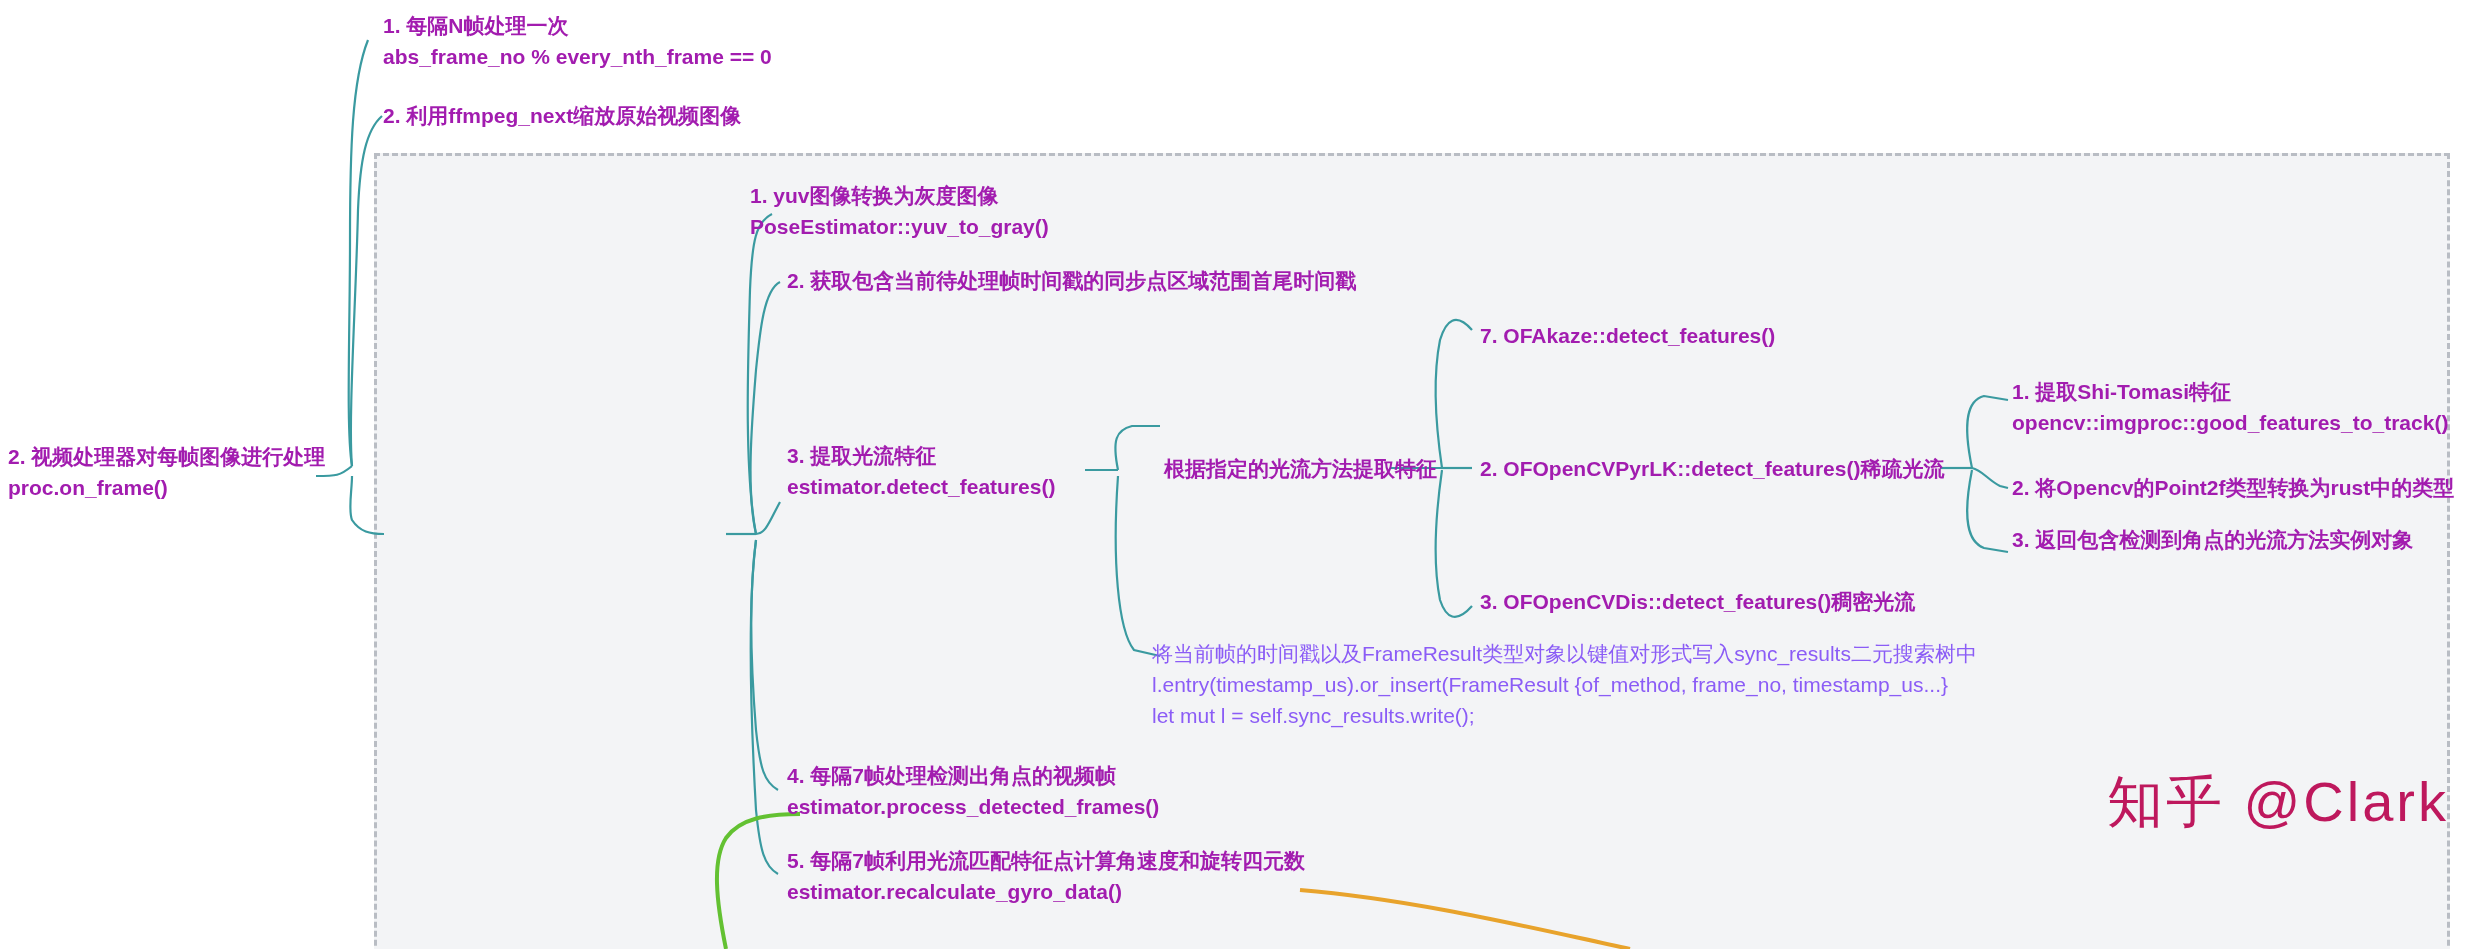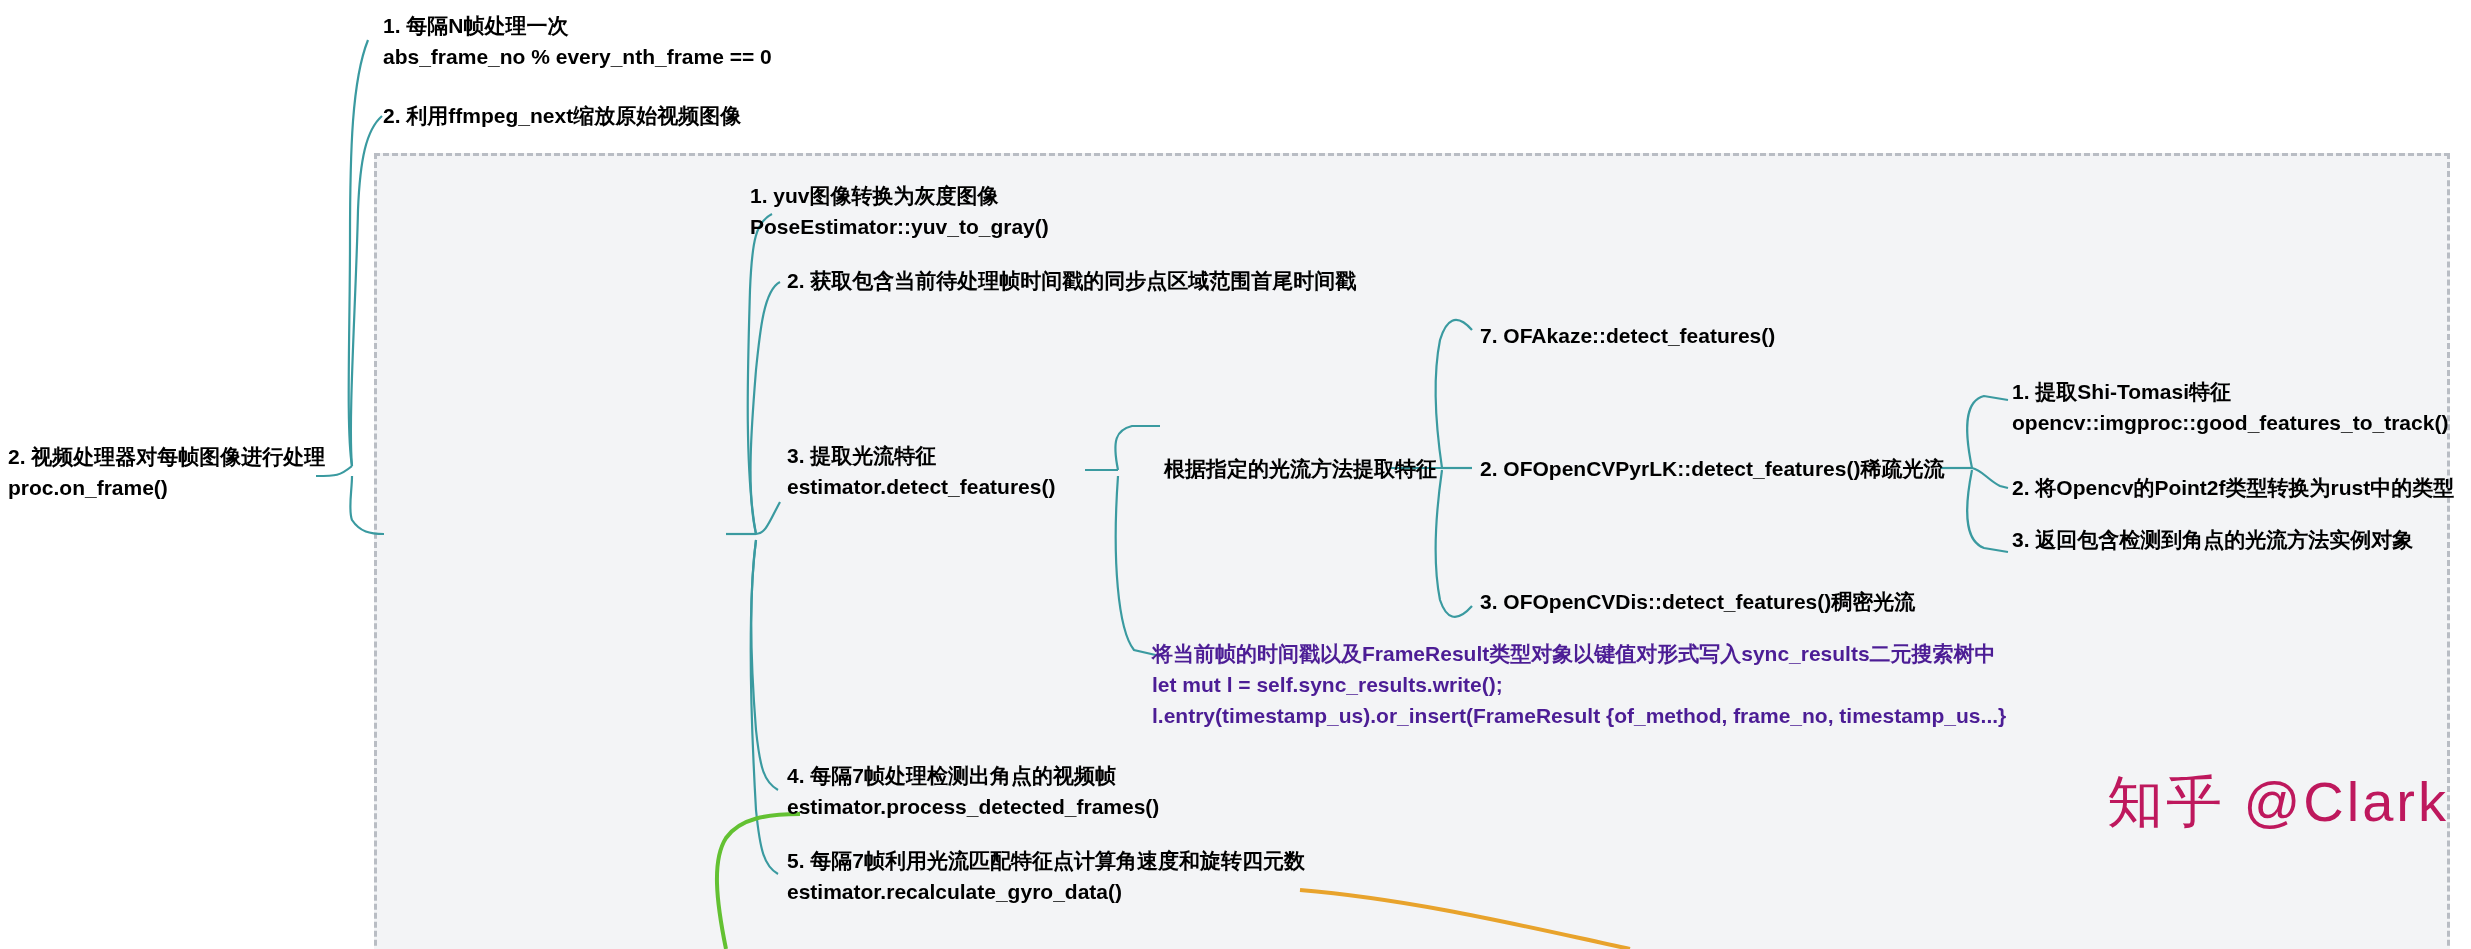--- a/index.html
+++ b/index.html
@@ -26,24 +26,24 @@
   svg.links path.orange{stroke:#e8a32c;stroke-width:4;}
 
   
   .node{
     position:absolute;
     font-weight:bold;
     font-size:21px;
     line-height:31px;
     white-space:nowrap;
     letter-spacing:0px;
-    color:#000000;
+    color:#a21caf;
   }
   .node .l{display:block;}
-  .node.light{font-weight:bold;color:#4c1d95;}
+  .node.light{font-weight:normal;color:#8b5cf6;}
 
   .watermark{
     position:absolute;
     right:22px;bottom:108px;
     font-size:56px;
     color:#be185d;
     font-weight:normal;
     letter-spacing:3px;
     white-space:nowrap;
     user-select:none;
@@ -128,22 +128,22 @@
     <span class="l">5. 每隔7帧利用光流匹配特征点计算角速度和旋转四元数</span>
     <span class="l">estimator.recalculate_gyro_data()</span>
   </div>
 
   <div class="node" style="left:1152px;top:453px;margin-left:12px;">
     <span class="l">根据指定的光流方法提取特征</span>
   </div>
 
   <div class="node light" style="left:1152px;top:638px;">
     <span class="l">将当前帧的时间戳以及FrameResult类型对象以键值对形式写入sync_results二元搜索树中</span>
+    <span class="l">l.entry(timestamp_us).or_insert(FrameResult {of_method, frame_no, timestamp_us...}</span>
     <span class="l">let mut l = self.sync_results.write();</span>
-    <span class="l">l.entry(timestamp_us).or_insert(FrameResult {of_method, frame_no, timestamp_us...}</span>
   </div>
 
   <div class="node" style="left:1480px;top:320px;">
     <span class="l">7. OFAkaze::detect_features()</span>
   </div>
 
   <div class="node" style="left:1480px;top:453px;">
     <span class="l">2. OFOpenCVPyrLK::detect_features()稀疏光流</span>
   </div>
 

